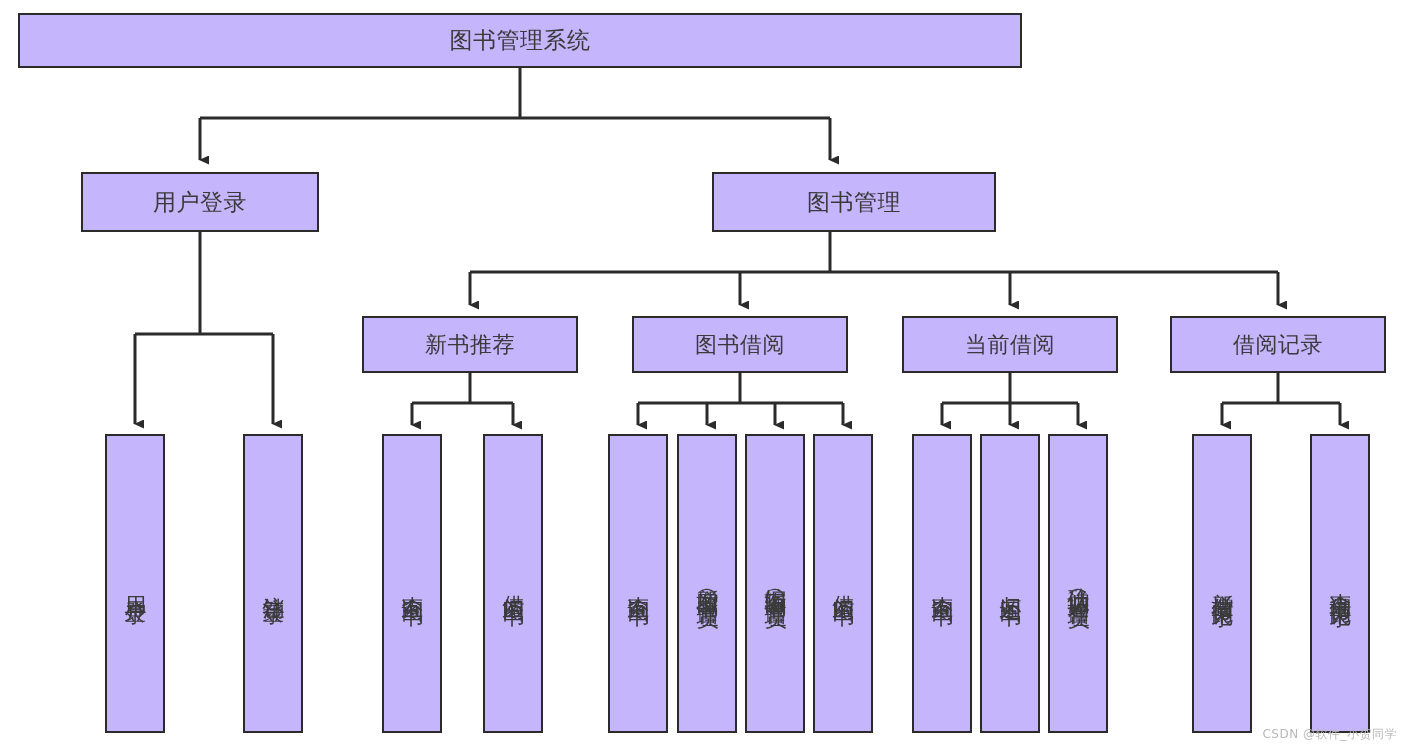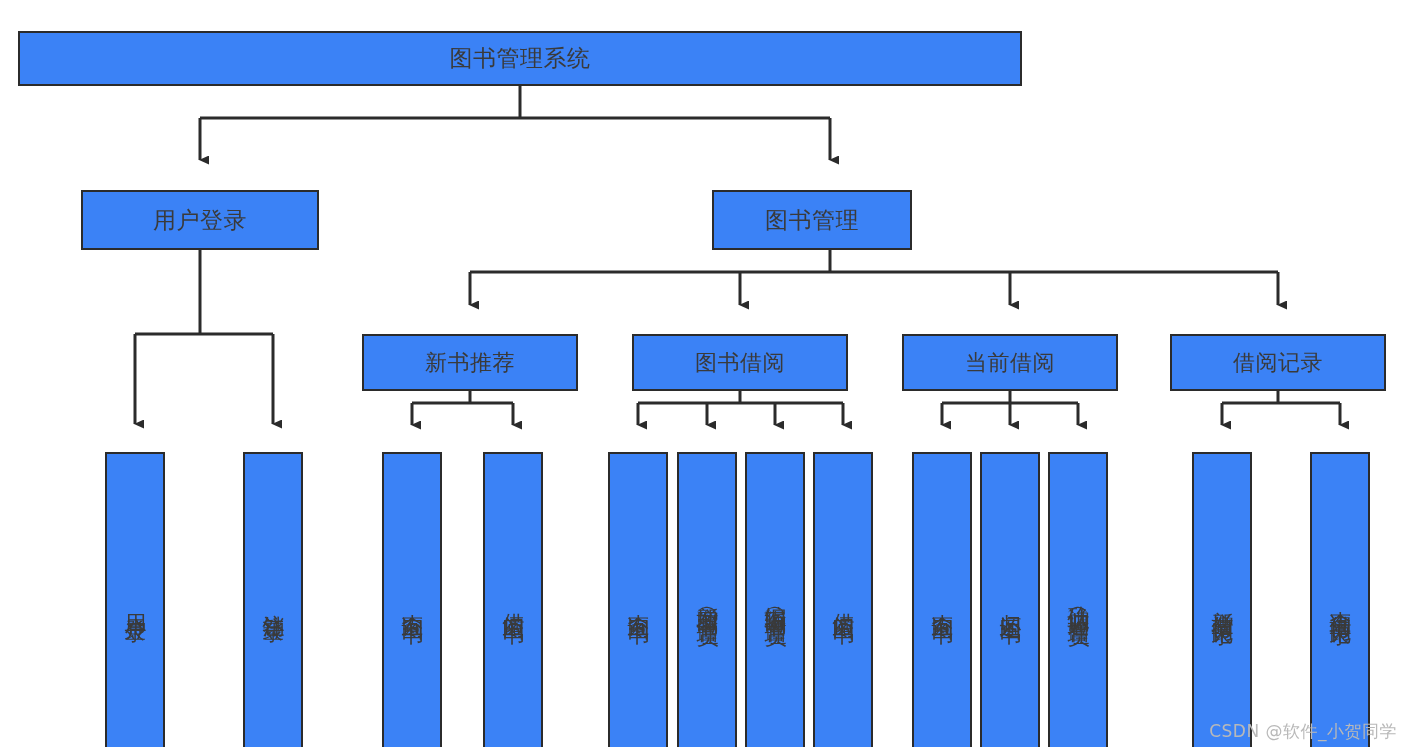--- a/index.html
+++ b/index.html
@@ -22,28 +22,27 @@
     position: absolute;
     left: 0;
     top: 0;
     width: 1405px;
     height: 747px;
     pointer-events: none;
   }
   .node {
     position: absolute;
     box-sizing: border-box;
-    background: #3b82f6;
+    background: #c4b5fd;
     border: 2.5px solid #2b2b2b;
     display: flex;
     align-items: center;
     justify-content: center;
     color: #3c3c3c;
     z-index: 2;
-    margin-top: 18px;
   }
   .node-root {
     border-width: 2.5px;
   }
   .node-label {
     font-size: 23px;
     line-height: 1.15;
     letter-spacing: 0.5px;
     color: #3a3a3a;
     white-space: nowrap;
@@ -62,21 +61,21 @@
     line-height: 1.22;
     letter-spacing: 3px;
     max-height: 270px;
   }
   .node-level1 .node-label { font-size: 23px; }
   .node-level2 .node-label { font-size: 22px; }
   #watermark {
     position: absolute;
     right: 8px;
     bottom: 4px;
-    font-size: 17px;
+    font-size: 12px;
     color: #b9b9b9;
     letter-spacing: 0.5px;
     white-space: nowrap;
     z-index: 5;
     font-family: "DejaVu Sans", "Liberation Sans", sans-serif;
   }
 </style>
 </head>
 <body>
 
@@ -132,21 +131,21 @@
     </g>
   </svg>
 
   <div class="node node-root" style="left:18px; top:13px; width:1004px; height:55px;">
     <span class="node-label">图书管理系统</span>
   </div>
 
   <div class="node node-level1" style="left:81px; top:172px; width:238px; height:60px;">
     <span class="node-label">用户登录</span>
   </div>
-  <div class="node node-level1" style="left:712px; top:172px; width:200px; height:60px;">
+  <div class="node node-level1" style="left:712px; top:172px; width:284px; height:60px;">
     <span class="node-label">图书管理</span>
   </div>
 
   <div class="node node-level2" style="left:632px; top:316px; width:216px; height:57px;">
     <span class="node-label">图书借阅</span>
   </div>
   <div class="node node-level2" style="left:362px; top:316px; width:216px; height:57px;">
     <span class="node-label">新书推荐</span>
   </div>
   <div class="node node-level2" style="left:902px; top:316px; width:216px; height:57px;">

